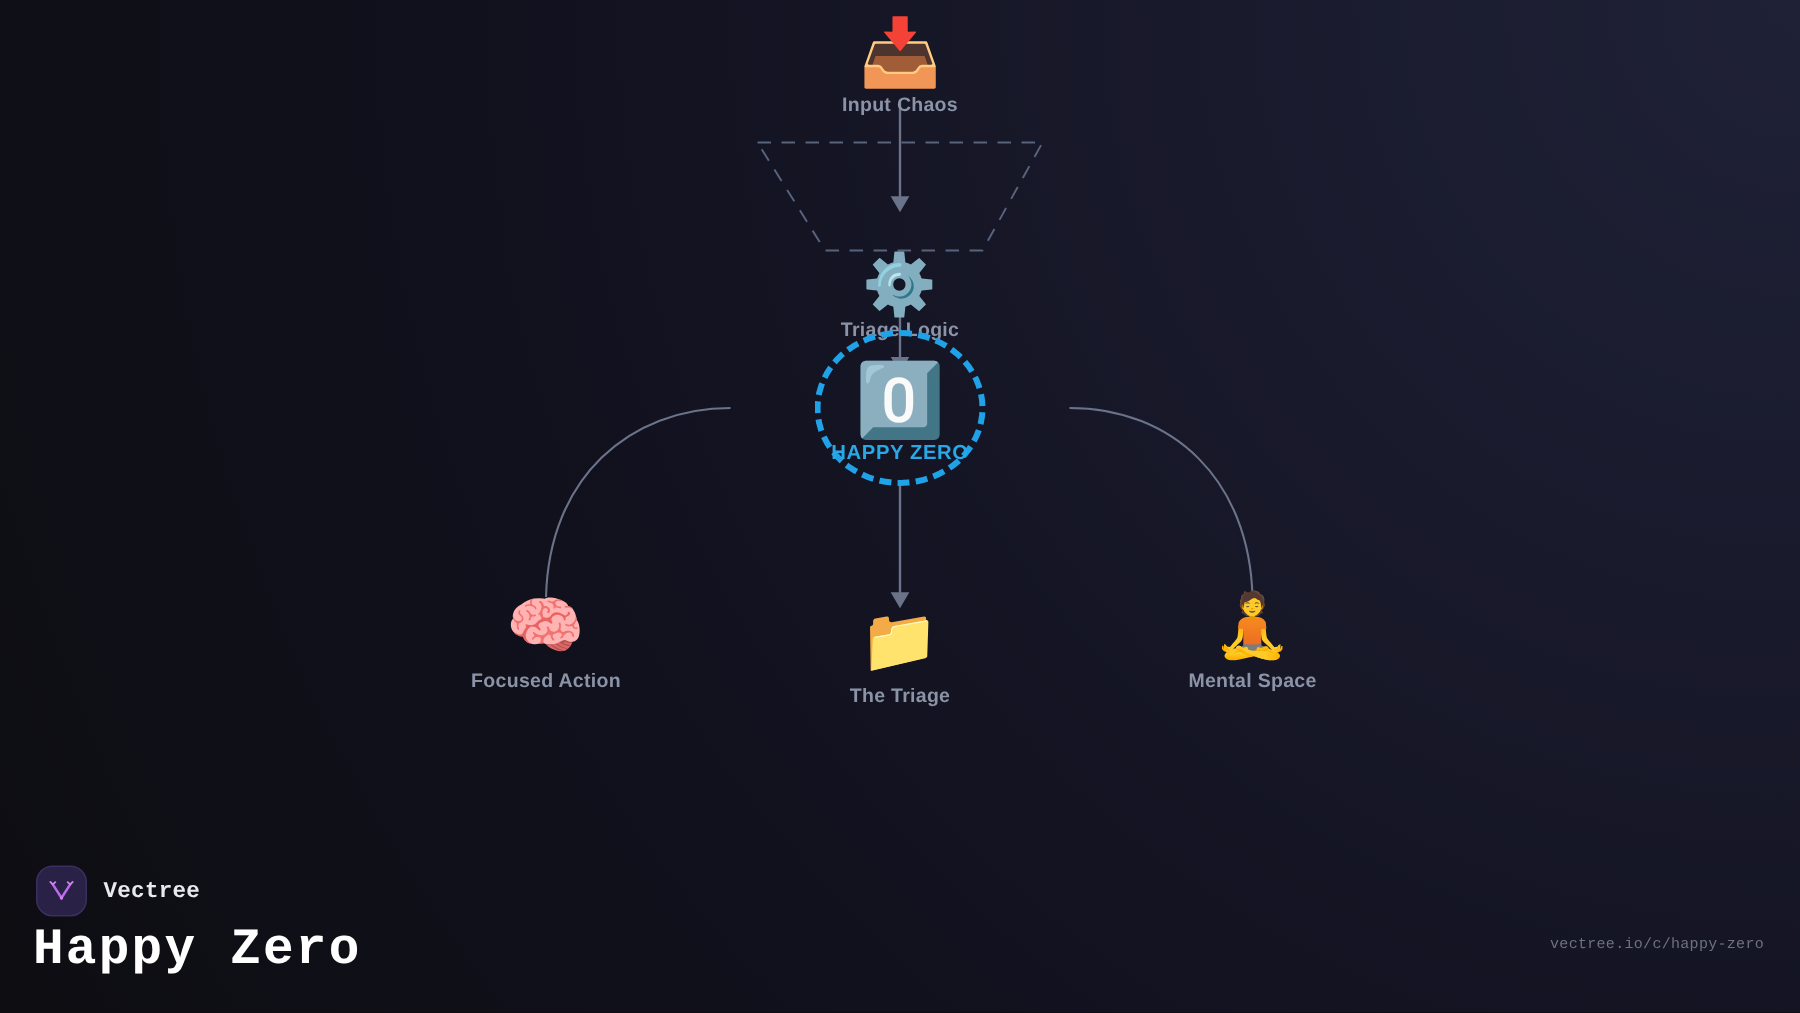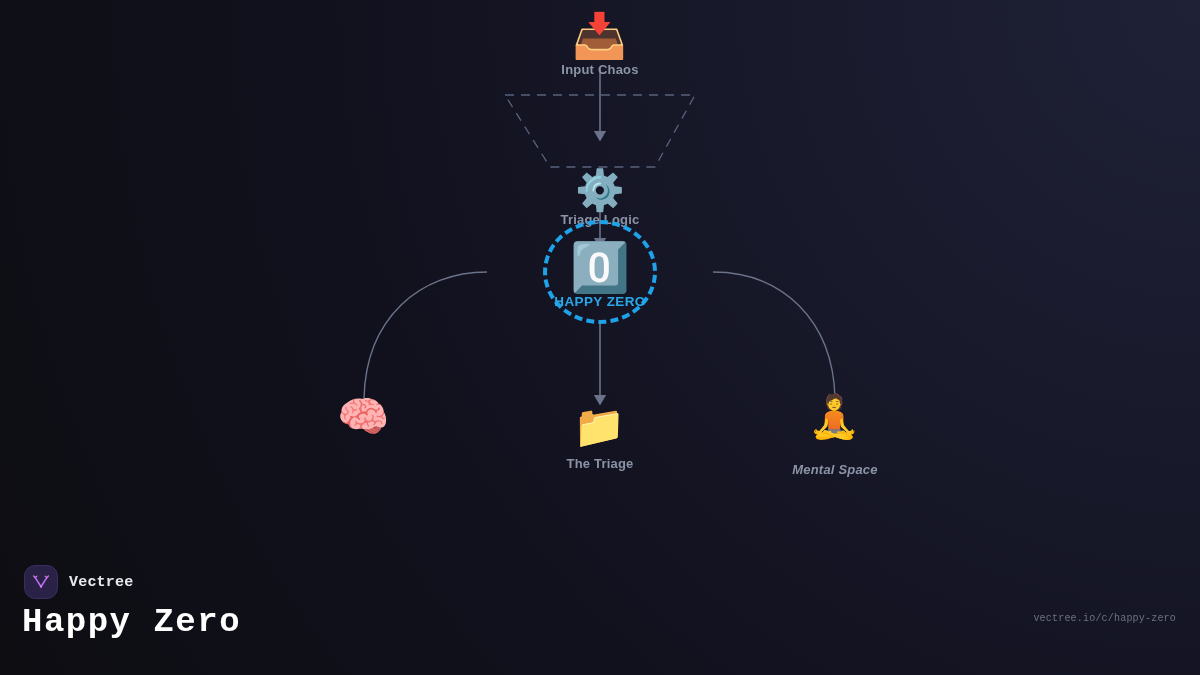--- a/index.html
+++ b/index.html
@@ -100,27 +100,27 @@
   #node-focused { left: 364px; top: 396px; }
   #node-focused .node-glyph { font-size: 42px; }
   #node-focused .node-label { margin-top: 8px; }
 
   #node-archive { left: 600px; top: 406px; }
   #node-archive .node-glyph { font-size: 42px; }
   #node-archive .node-label { margin-top: 8px; }
 
   #node-mental { left: 835px; top: 396px; }
   #node-mental .node-glyph { font-size: 42px; }
-  #node-mental .node-label { margin-top: 24px; font-style: italic; }
+  #node-mental .node-label { margin-top: 8px; }
 
   
   #footer {
     position: absolute;
     left: 0;
-    bottom: 12px;
+    bottom: 0;
     width: 1200px;
     height: 120px;
     text-align: center;
   }
   #brand-row {
     position: absolute;
     left: 24px;
     top: 22px;
     display: flex;
     align-items: center;
@@ -205,20 +205,21 @@
       <div class="node-label">Triage Logic</div>
     </div>
 
     <div class="node" id="node-zero">
       <div class="node-glyph">0️⃣</div>
       <div class="node-label">HAPPY ZERO</div>
     </div>
 
     <div class="node" id="node-focused">
       <div class="node-glyph">🧠</div>
+      <div class="node-label">Focused Action</div>
     </div>
 
     <div class="node" id="node-archive">
       <div class="node-glyph">📁</div>
       <div class="node-label">The Triage</div>
     </div>
 
     <div class="node" id="node-mental">
       <div class="node-glyph">🧘</div>
       <div class="node-label">Mental Space</div>

